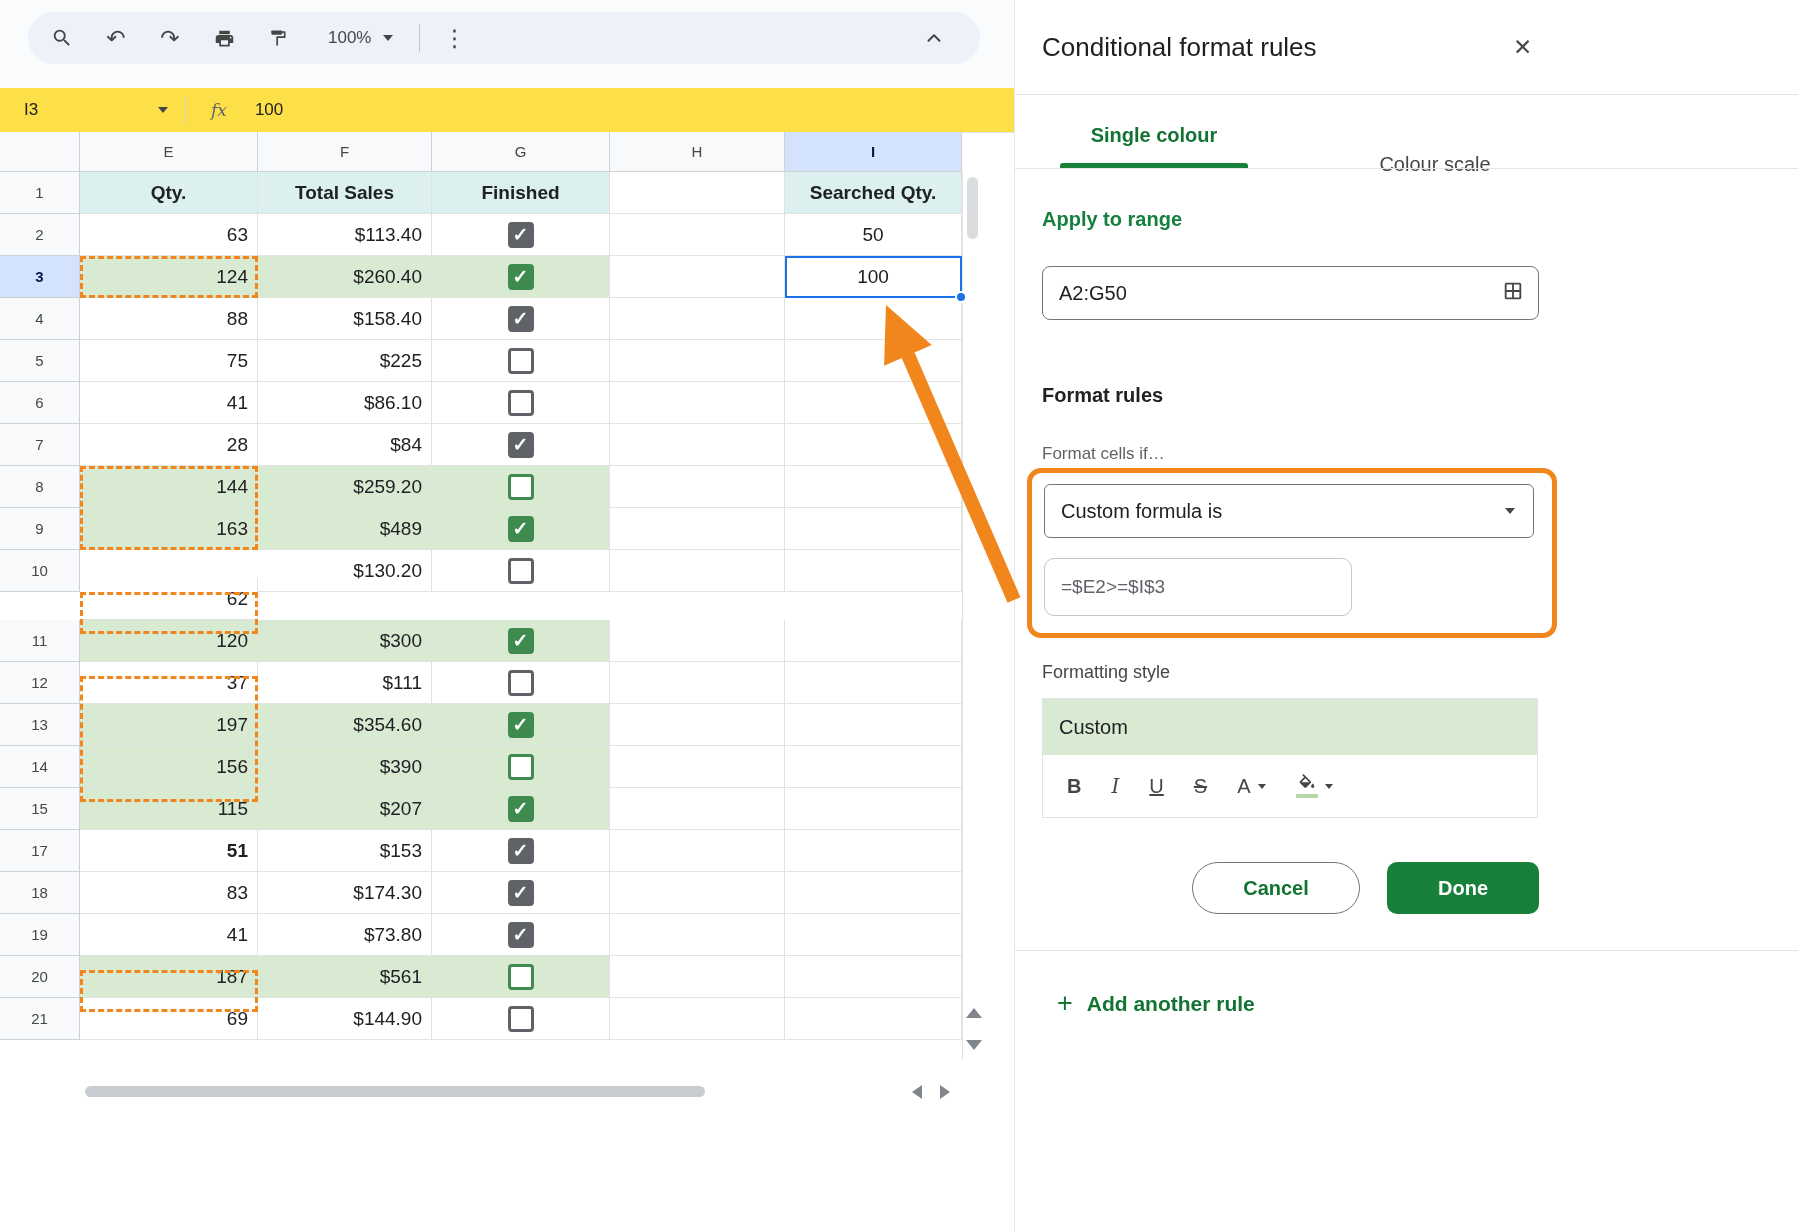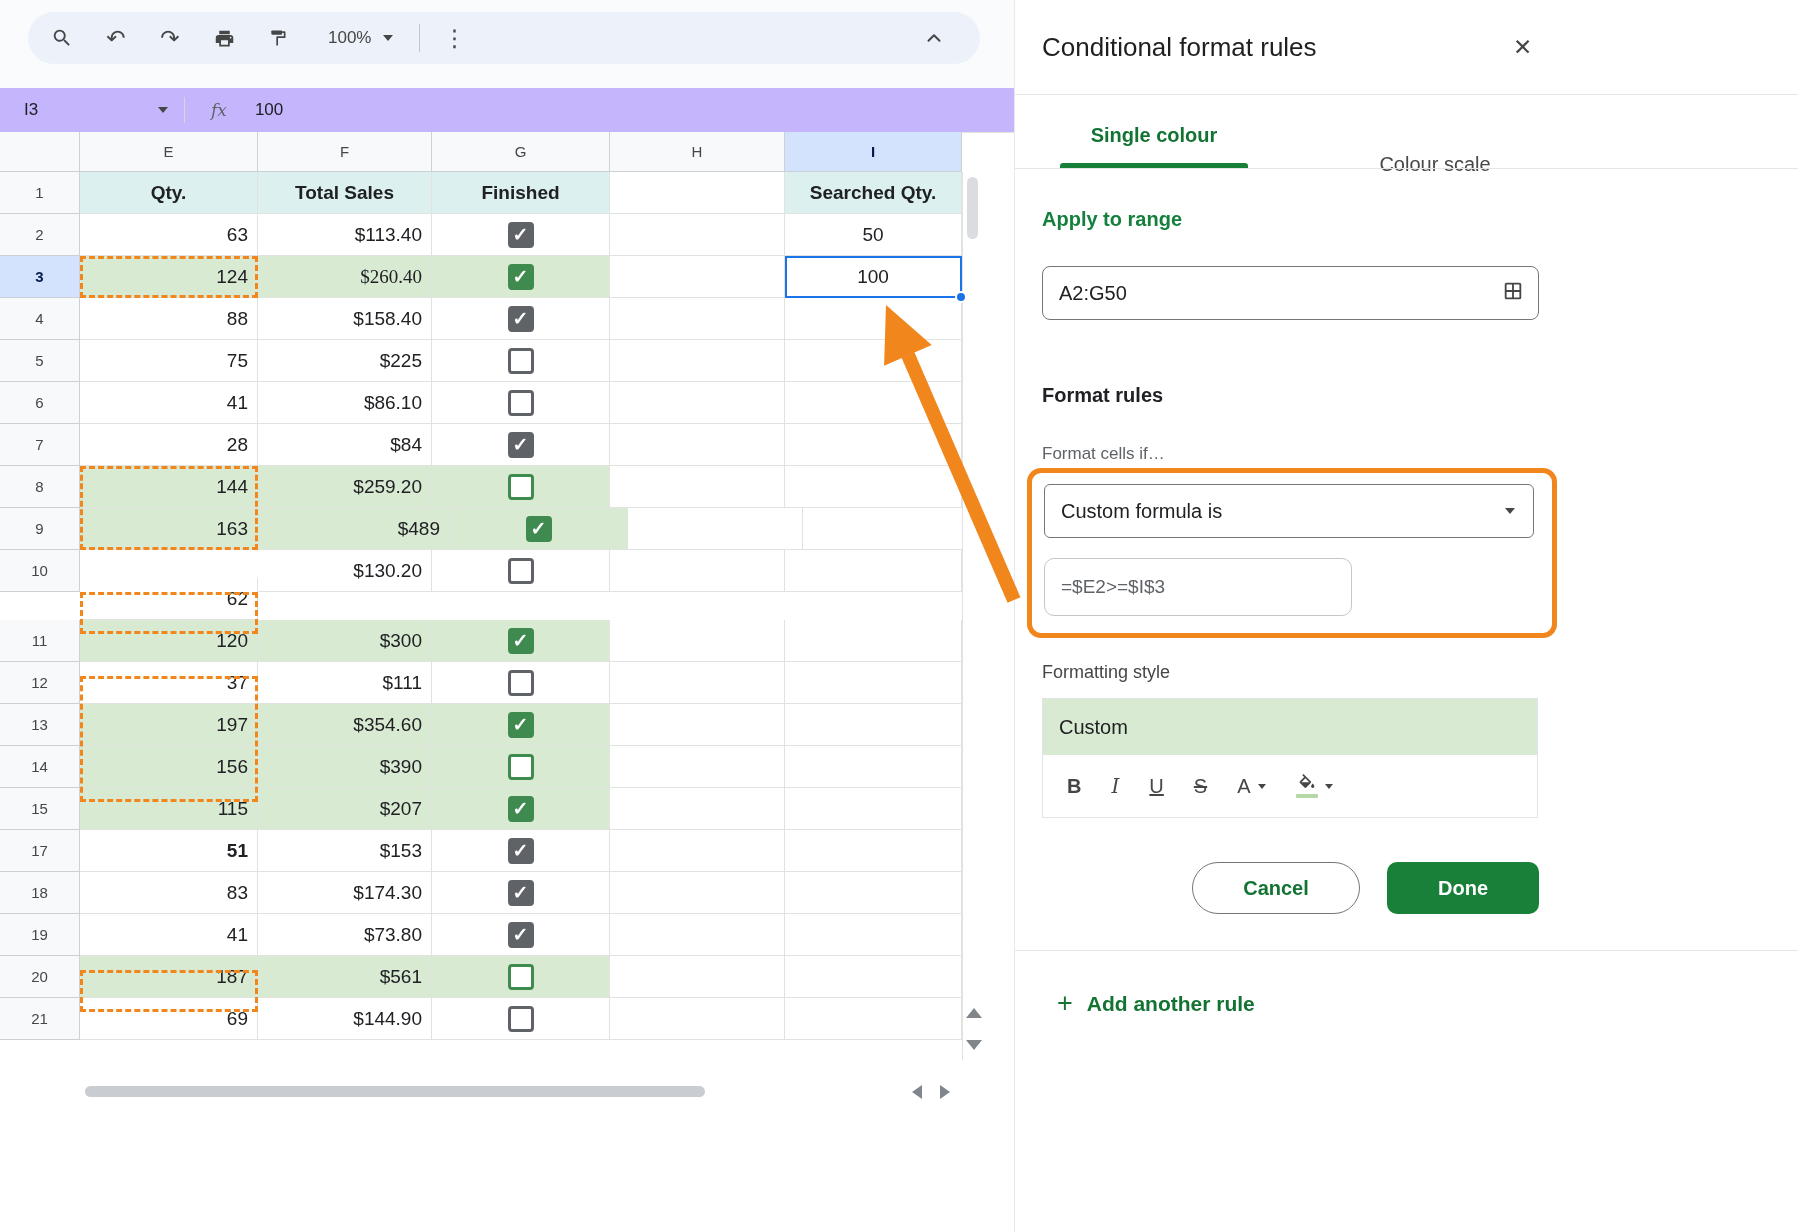--- a/index.html
+++ b/index.html
@@ -12,21 +12,21 @@
                 border-radius:26px;display:flex;align-items:center;color:#444746;}
   .tbi{height:40px;display:flex;align-items:center;justify-content:center;margin-left:14px;color:#444746;cursor:pointer;}
   .tbi.round{width:40px;border-radius:50%;}
   .glyph24{font-size:23px;line-height:1;}
   .zoombox{display:flex;align-items:center;gap:12px;margin-left:20px;font-size:17px;color:#444746;padding:6px 10px;border-radius:8px;cursor:pointer;}
   .caret{width:0;height:0;border-left:5px solid transparent;border-right:5px solid transparent;border-top:6px solid #444746;display:inline-block;}
   .vdiv{width:1px;height:28px;background:#c4c7c5;margin-left:16px;}
   #collapse-btn{margin-left:auto;margin-right:26px;}
 
   
-  #fbar{position:absolute;left:0;top:88px;width:1014px;height:44px;background:#c4b5fd;
+  #fbar{position:absolute;left:0;top:88px;width:1014px;height:44px;background:#fde047;
         border-bottom:1px solid #e1e3e1;display:flex;align-items:center;}
   #name-box{display:flex;align-items:center;width:160px;padding-left:24px;font-size:17px;color:#202124;cursor:pointer;}
   #name-box .caret{margin-left:auto;margin-right:16px;}
   .vdiv2{width:1px;height:26px;background:#d4d7da;}
   #fx-label{font-style:italic;color:#5f6368;font-size:17px;margin-left:26px;font-family:"DejaVu Serif",serif;}
   #fbar-value{margin-left:28px;font-size:17px;color:#202124;}
 
   
   #grid{position:absolute;left:0;top:132px;width:962px;background:#fff;}
   .grow{display:flex;width:962px;}
@@ -184,21 +184,21 @@
       <div class="cell num" style="width: 174px;">$113.40</div>
       <div class="cell ctr" style="width: 178px;">
         <div class="cb checked">✓</div>
       </div>
       <div class="cell" style="width: 175px;"></div>
       <div class="cell ctr" style="width: 177px;">50</div>
     </div>
     <div class="grow">
       <div class="rowhdr sel-row">3</div>
       <div class="cell num green" style="width: 178px;">124</div>
-      <div class="cell num green" style="width: 174px; font-family: Liberation Serif, serif;">$260.40</div>
+      <div class="cell num green" style="width: 174px;">$260.40</div>
       <div class="cell ctr green" style="width: 178px;">
         <div class="cb checked greencb">✓</div>
       </div>
       <div class="cell" style="width: 175px;"></div>
       <div class="cell ctr" style="width: 177px;">100</div>
     </div>
     <div class="grow">
       <div class="rowhdr">4</div>
       <div class="cell num" style="width: 178px;">88</div>
       <div class="cell num" style="width: 174px;">$158.40</div>
@@ -244,21 +244,21 @@
       <div class="cell num green" style="width: 174px;">$259.20</div>
       <div class="cell ctr green" style="width: 178px;">
         <div class="cb greencb"></div>
       </div>
       <div class="cell" style="width: 175px;"></div>
       <div class="cell ctr" style="width: 177px;"></div>
     </div>
     <div class="grow">
       <div class="rowhdr">9</div>
       <div class="cell num green" style="width: 178px;">163</div>
-      <div class="cell num green" style="width: 192px;">$489</div>
+      <div class="cell num green" style="width: 174px;">$489</div>
       <div class="cell ctr green" style="width: 178px;">
         <div class="cb checked greencb">✓</div>
       </div>
       <div class="cell" style="width: 175px;"></div>
       <div class="cell ctr" style="width: 177px;"></div>
     </div>
     <div class="grow">
       <div class="rowhdr">10</div>
       <div class="cell num" style="width: 178px; margin-top: 28px;">62</div>
       <div class="cell num" style="width: 174px;">$130.20</div>

